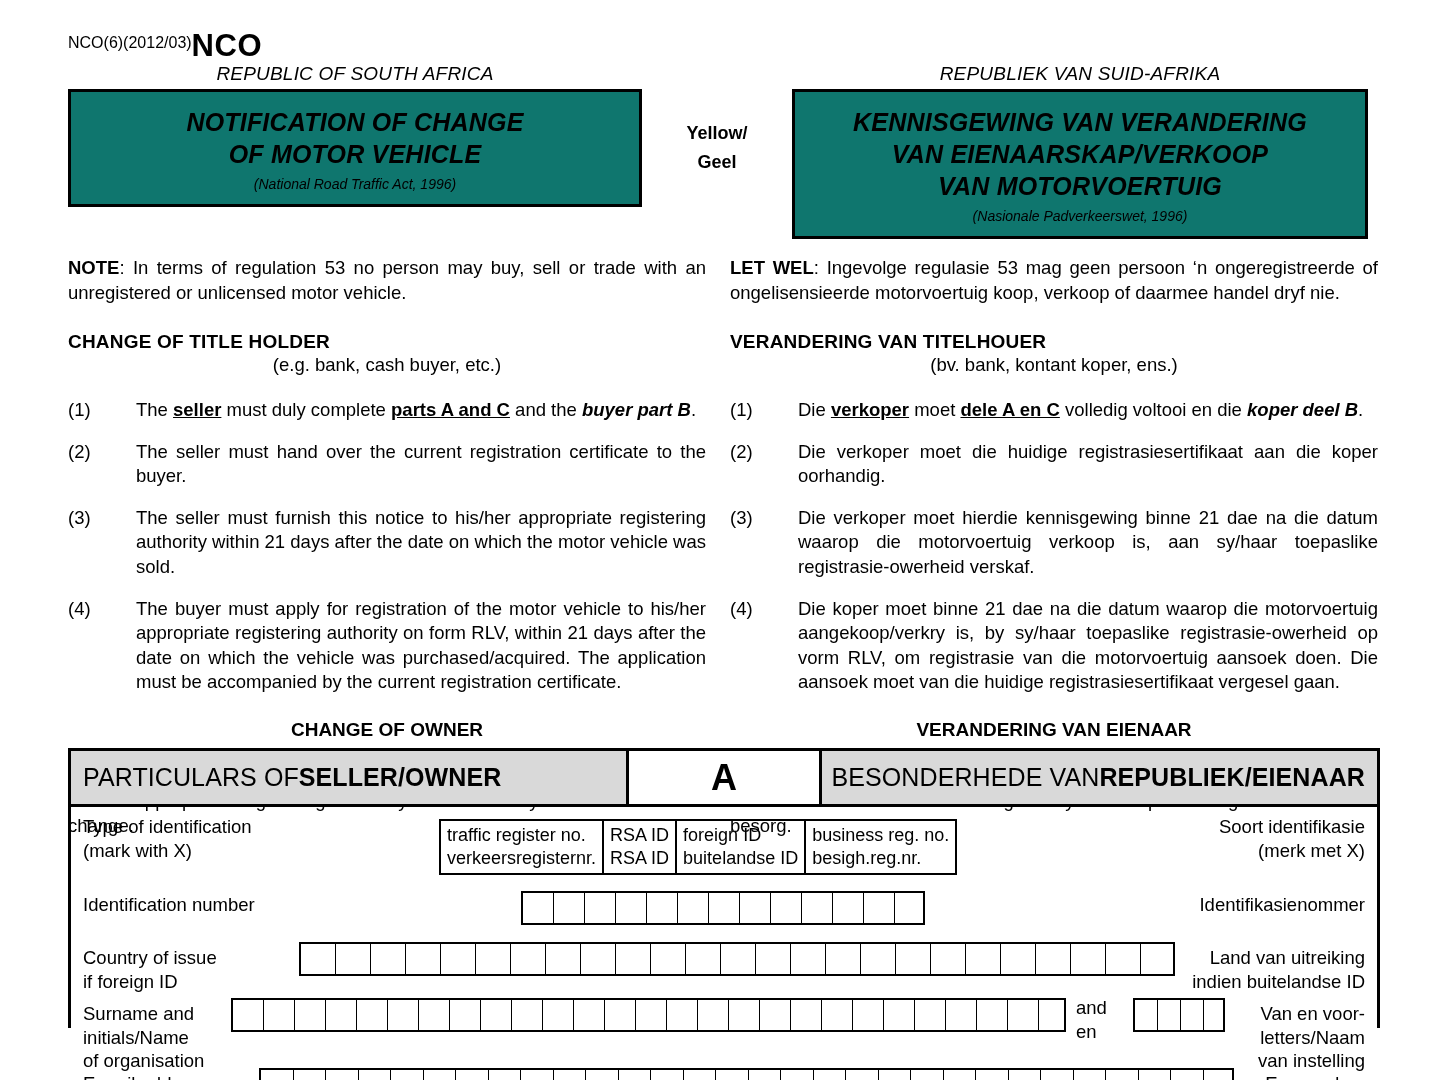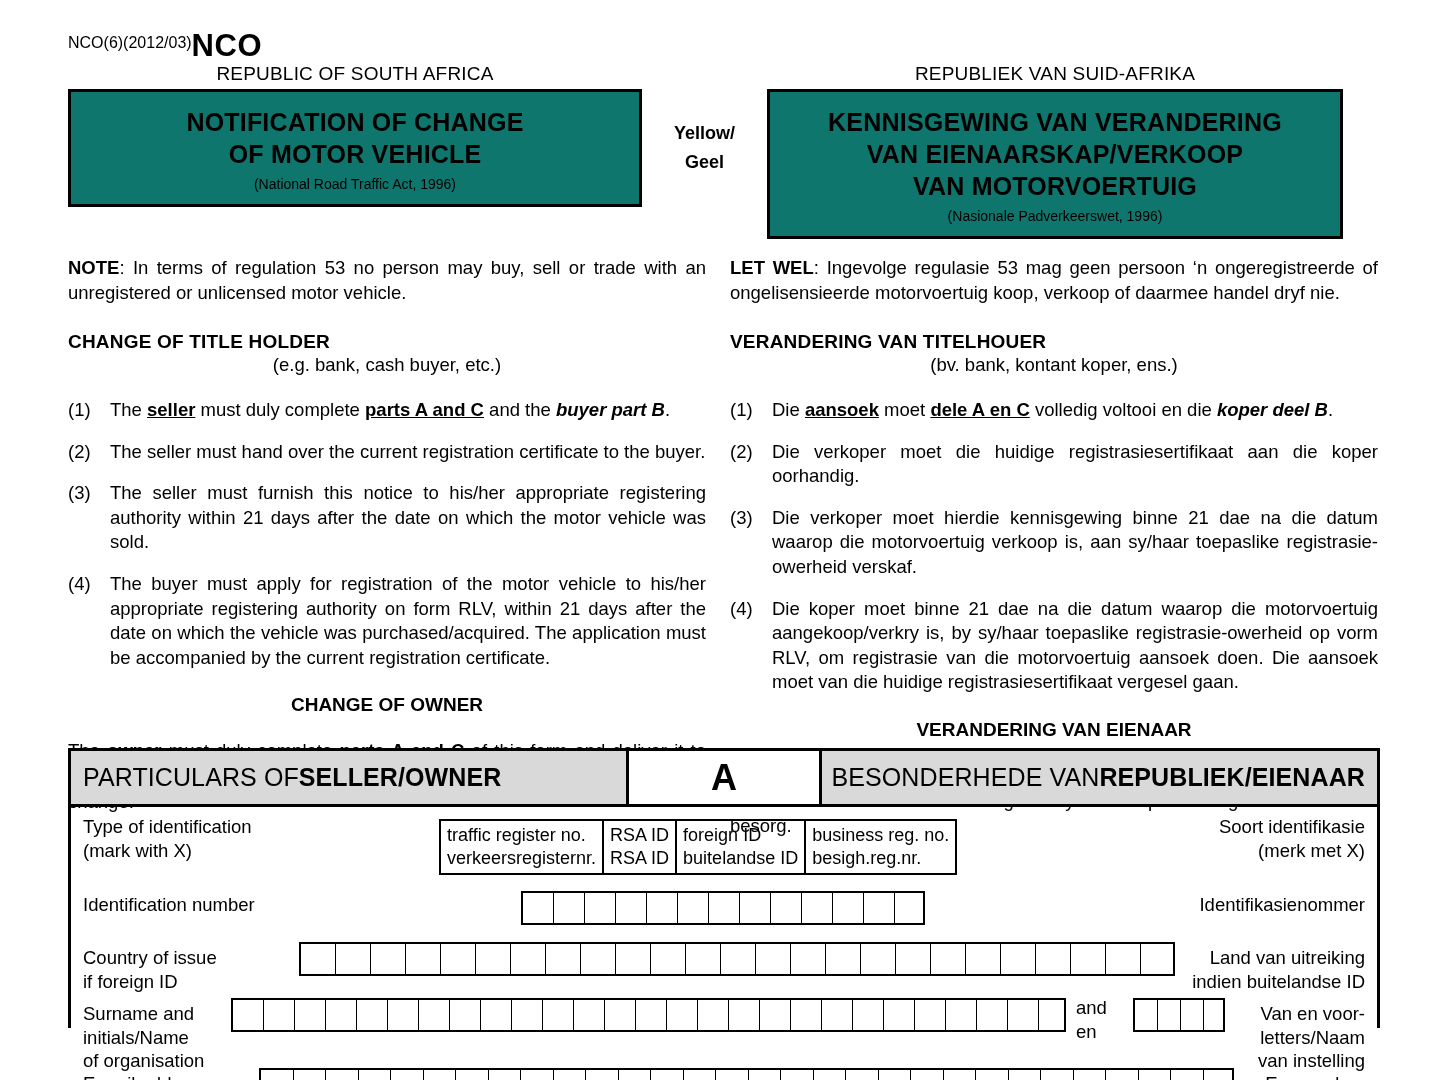--- a/index.html
+++ b/index.html
@@ -24,21 +24,21 @@
     padding: 34px 62px 0 68px;
   }
   .nco-mark { font-size: 31px; font-weight: bold; letter-spacing: .5px; line-height: .8; }
 
   
   .header-zone {
     display: flex;
     padding: 4px 62px 0 68px;
     align-items: flex-start;
   }
-  .header-col { width: 574px; }
+  .header-col { width: 574px; font-style: italic; }
   .header-col.right { width: 576px; }
   .country-line {
     text-align: center;
     font-size: 19px;
     letter-spacing: .2px;
     padding-bottom: 4px;
   }
   .title-box {
     border: 3px solid #000;
     background: #0f766e;
@@ -50,21 +50,21 @@
     font-weight: bold;
     line-height: 1.28;
     letter-spacing: .2px;
   }
   .title-box .act {
     font-size: 14px;
     font-weight: normal;
     padding-top: 6px;
   }
   .yellow-mid {
-    width: 125px;
+    width: 150px;
     text-align: center;
     font-size: 18px;
     font-weight: bold;
     line-height: 1.62;
     padding-top: 56px;
   }
 
   
   .body-zone {
     display: flex;
@@ -94,21 +94,21 @@
   }
 
   ol.numbered { list-style: none; margin: 0; padding: 0; margin-top: 22px; }
   ol.numbered li {
     display: flex;
     font-size: 18.5px;
     line-height: 1.33;
     margin-bottom: 17px;
   }
   ol.numbered li .num { width: 42px; flex: 0 0 42px; }
-  ol.numbered li .txt { flex: 1; text-align: justify; }
+  ol.numbered li .txt { flex: 1; text-align: justify; margin-left: 26px; }
 
   .owner-head {
     text-align: center;
     font-size: 19px;
     font-weight: bold;
     margin-top: 24px;
   }
   .owner-p {
     font-size: 18.5px;
     line-height: 1.36;
@@ -304,21 +304,21 @@
 
     <div class="col right">
       <p class="note-p"><span class="b">LET WEL</span><span>: Ingevolge regulasie 53 mag geen persoon ‘n ongeregistreerde of ongelisensieerde motorvoertuig koop, verkoop of daarmee handel dryf nie.</span></p>
 
       <div class="section-head">VERANDERING VAN TITELHOUER</div>
       <div class="section-sub">(bv. bank, kontant koper, ens.)</div>
 
       <ol class="numbered">
         <li>
           <span class="num">(1)</span>
-          <span class="txt"><span>Die </span><span class="u">aansoek</span><span> moet </span><span class="u">dele A en C</span><span> volledig voltooi en die </span><span class="bi">koper deel B</span><span>.</span></span>
+          <span class="txt"><span>Die </span><span class="u">verkoper</span><span> moet </span><span class="u">dele A en C</span><span> volledig voltooi en die </span><span class="bi">koper deel B</span><span>.</span></span>
         </li>
         <li>
           <span class="num">(2)</span>
           <span class="txt">Die verkoper moet die huidige registrasiesertifikaat aan die koper oorhandig.</span>
         </li>
         <li>
           <span class="num">(3)</span>
           <span class="txt">Die verkoper moet hierdie kennisgewing binne 21 dae na die datum waarop die motorvoertuig verkoop is, aan sy/haar toepaslike registrasie-owerheid verskaf.</span>
         </li>
         <li>

